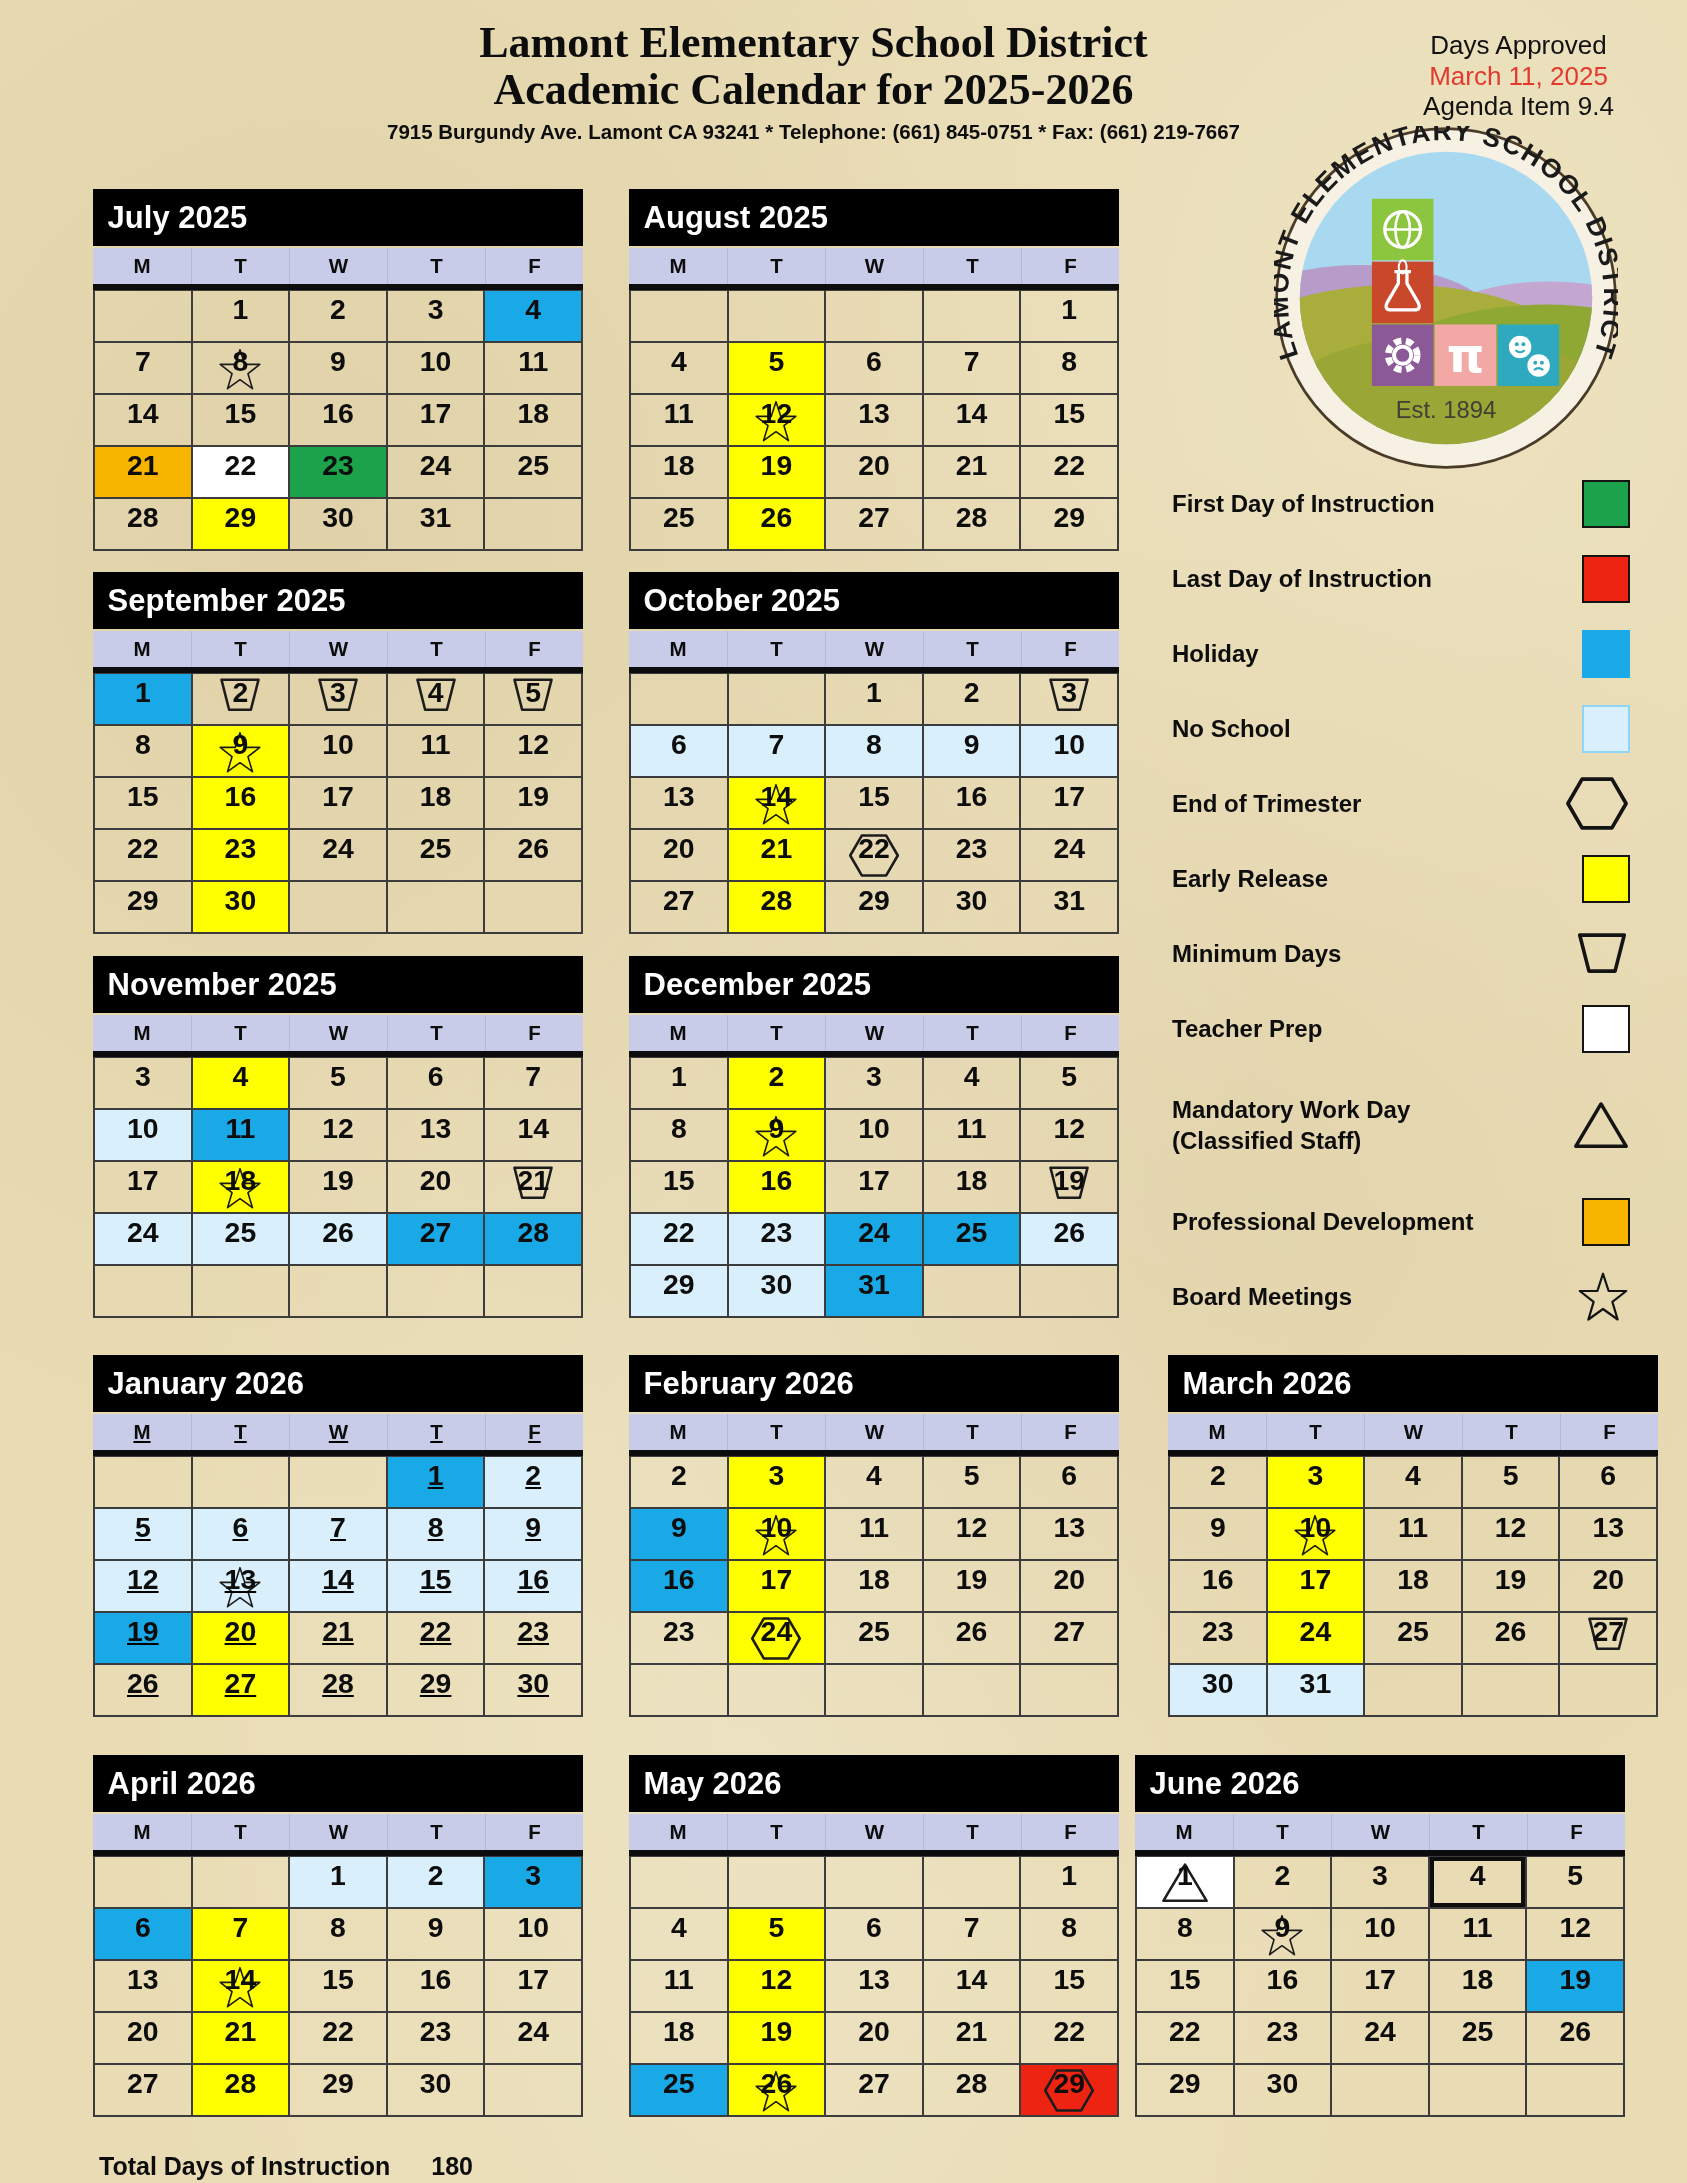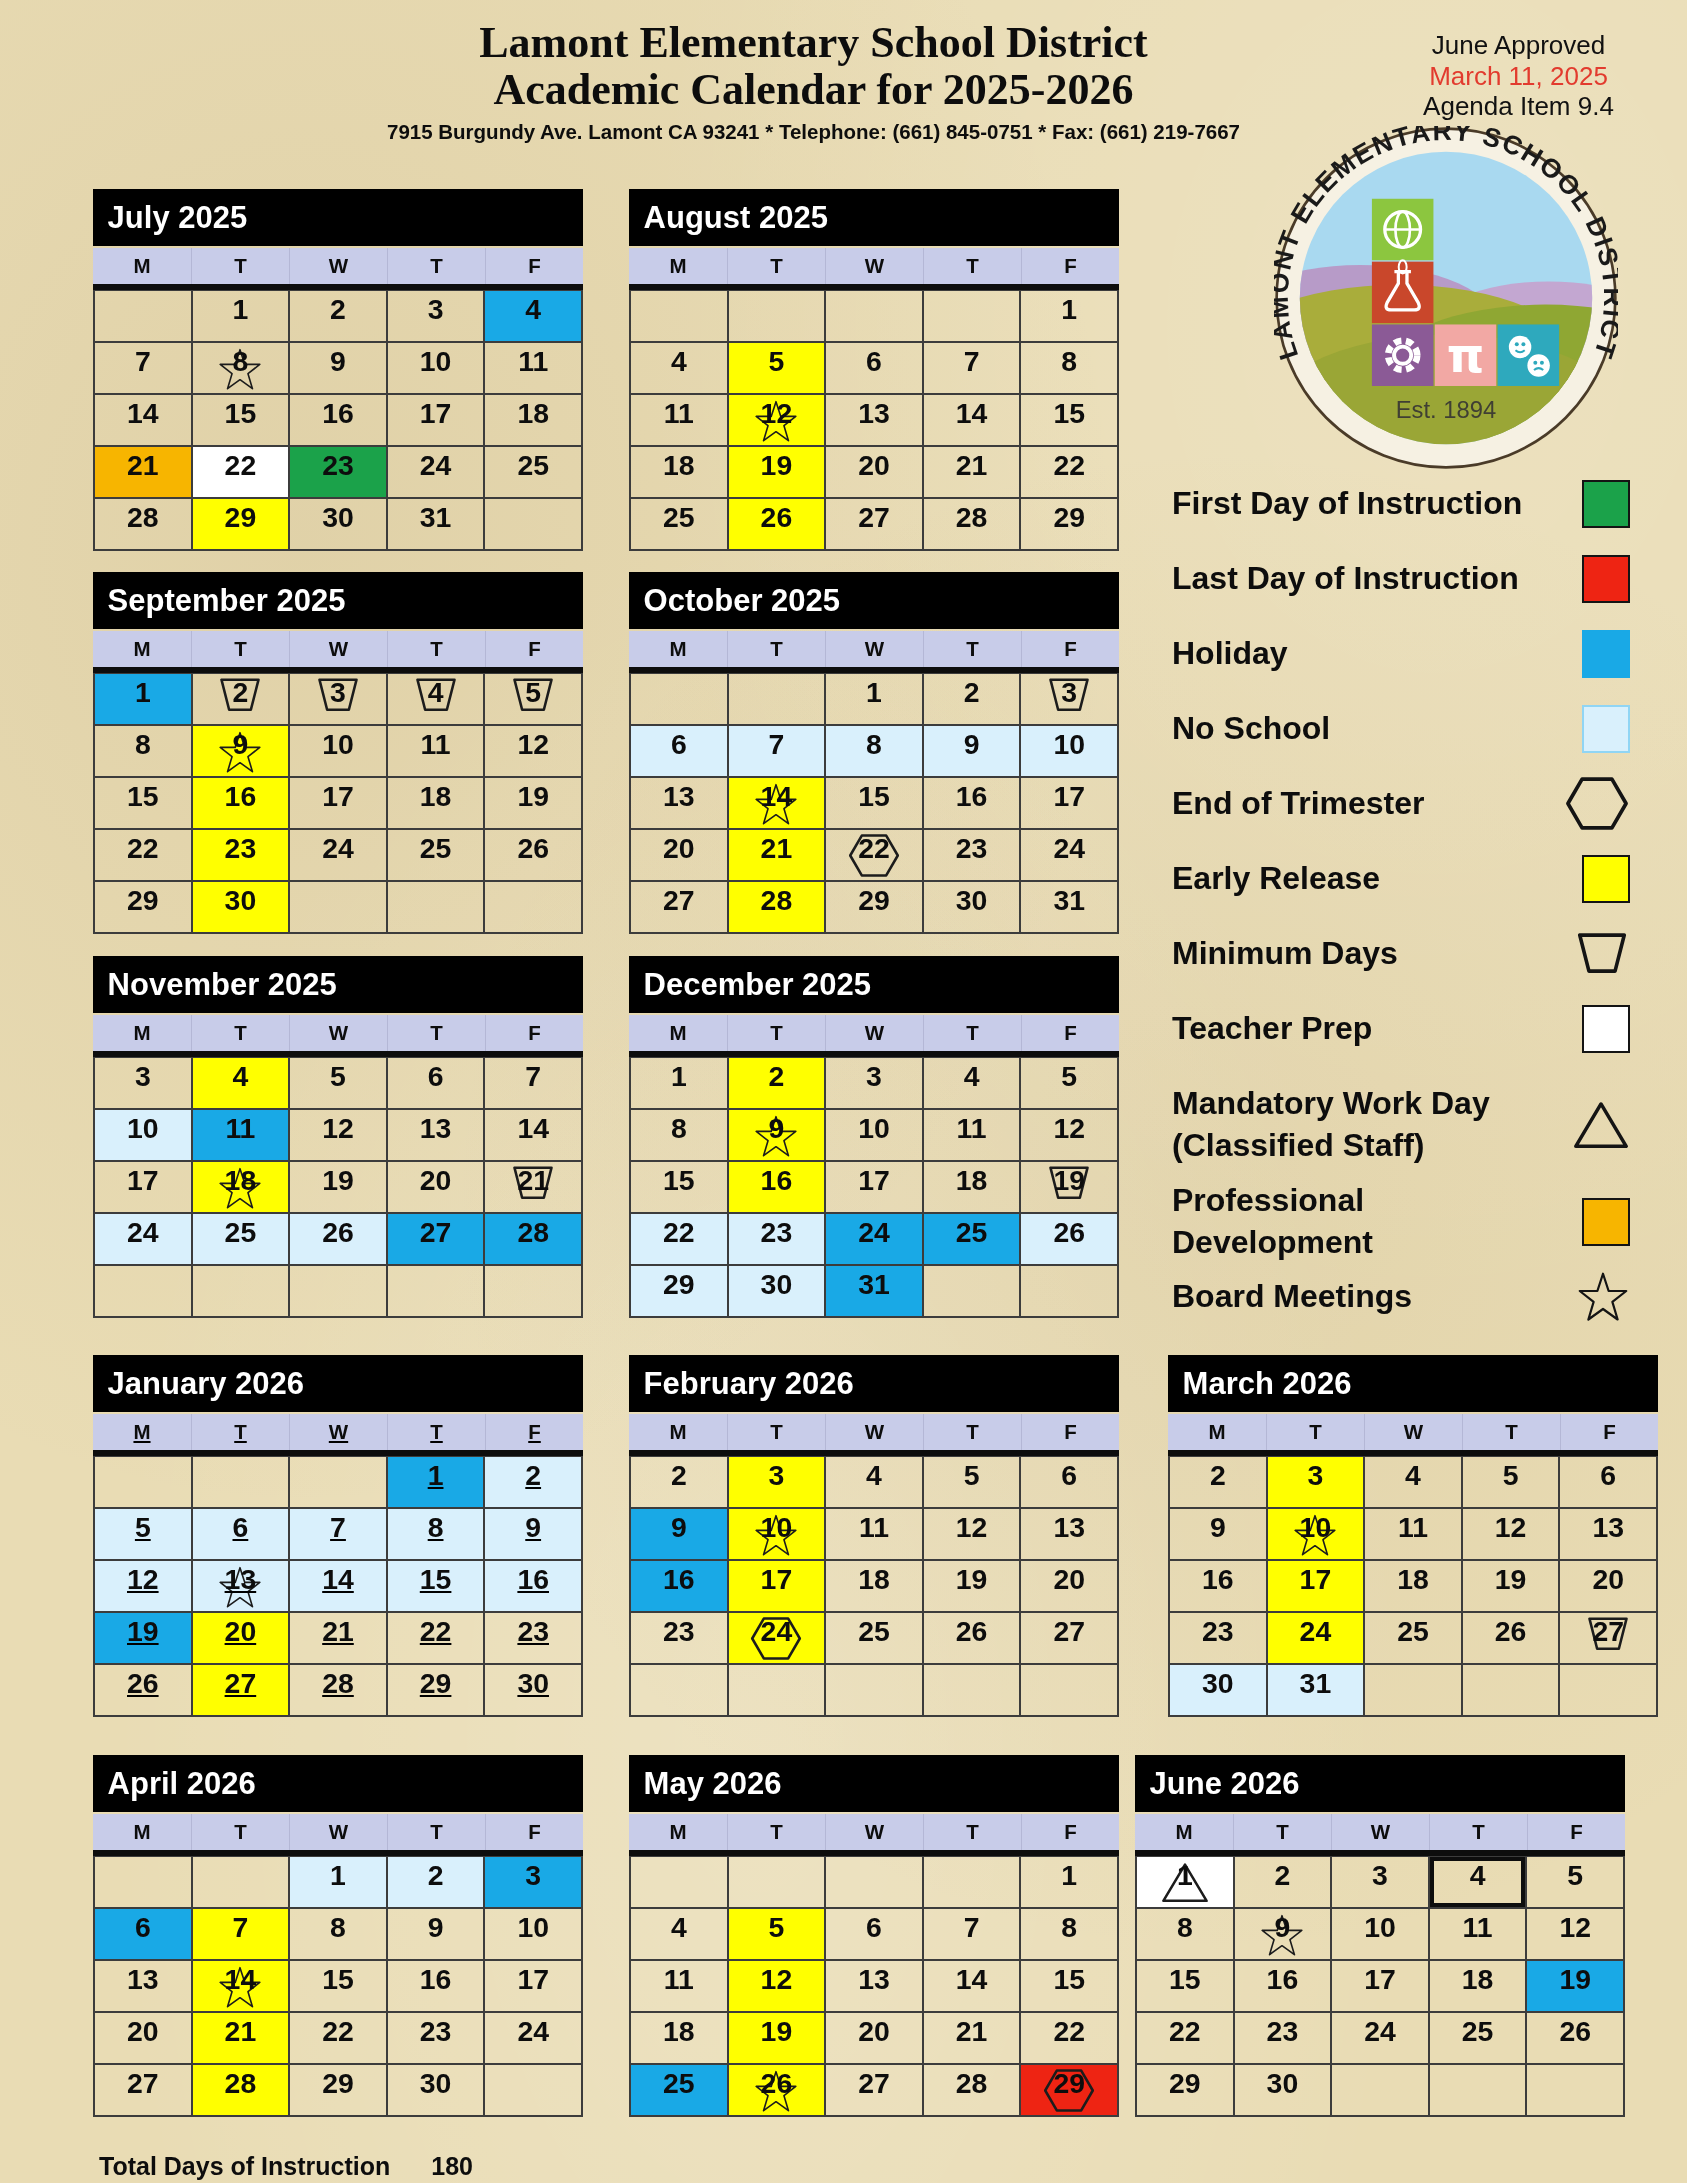--- a/index.html
+++ b/index.html
@@ -29,21 +29,21 @@
   .mgrid{display:grid;grid-template-columns:repeat(5,1fr);grid-auto-rows:52px;border:1.3px solid #3c3c3c;border-top:none;}
   .cell{position:relative;border:0.7px solid #3c3c3c;display:flex;justify-content:center;}
   .cell.thick{box-shadow:inset 0 0 0 4px #0d0d0d;}
   .num{font-size:28.4px;font-weight:bold;line-height:1.2;margin-top:1.3px;z-index:2;color:#0d0d0d;}
   .shape{position:absolute;left:50%;transform:translateX(-50%);z-index:1;}
   .shape polygon{fill:none;stroke:#1c1c1c;stroke-linejoin:round;}
   
   .legend{position:absolute;left:1172px;top:466px;width:458px;display:flex;flex-direction:column;}
   .legend-item{display:flex;align-items:center;justify-content:space-between;height:75px;}
   .legend-item.tall{height:118px;}
-  .legend-label{font-weight:bold;font-size:32px;line-height:1.3;color:#0d0d0d;}
+  .legend-label{font-weight:bold;font-size:24px;line-height:1.3;color:#0d0d0d;}
   .legend-symbol{width:73px;display:flex;justify-content:flex-end;align-items:center;}
   .lg-square{width:48px;height:48px;box-sizing:border-box;}
   .legend-symbol svg polygon{fill:none;stroke:#141414;stroke-linejoin:round;}
   
   .footer{position:absolute;left:99px;top:2128px;display:flex;align-items:baseline;font-weight:bold;font-size:25px;color:#0d0d0d;}
   .footer .value{margin-left:41px;margin-top:24px;}
 </style>
 </head>
 <body>
 
@@ -51,21 +51,21 @@
 
   <div class="hdr">
     <div class="hdr-title">
       <div>Lamont Elementary School District</div>
       <div>Academic Calendar for 2025-2026</div>
     </div>
     <div class="hdr-addr">7915 Burgundy Ave. Lamont CA 93241 * Telephone: (661) 845-0751 * Fax: (661) 219-7667</div>
   </div>
 
   <div class="board">
-    <div>June Approved</div>
+    <div>Days Approved</div>
     <div class="red">March 11, 2025</div>
     <div>Agenda Item 9.4</div>
   </div>
 
   <svg class="logo" viewBox="-260 -260 520 520">
     <defs>
       <clipPath id="sceneclip">
           <circle cx="0" cy="0" r="221"></circle>
         </clipPath>
       <path id="arcpath" d="M -226,78 A 239,239 0 1 1 226,78" fill="none"></path>

